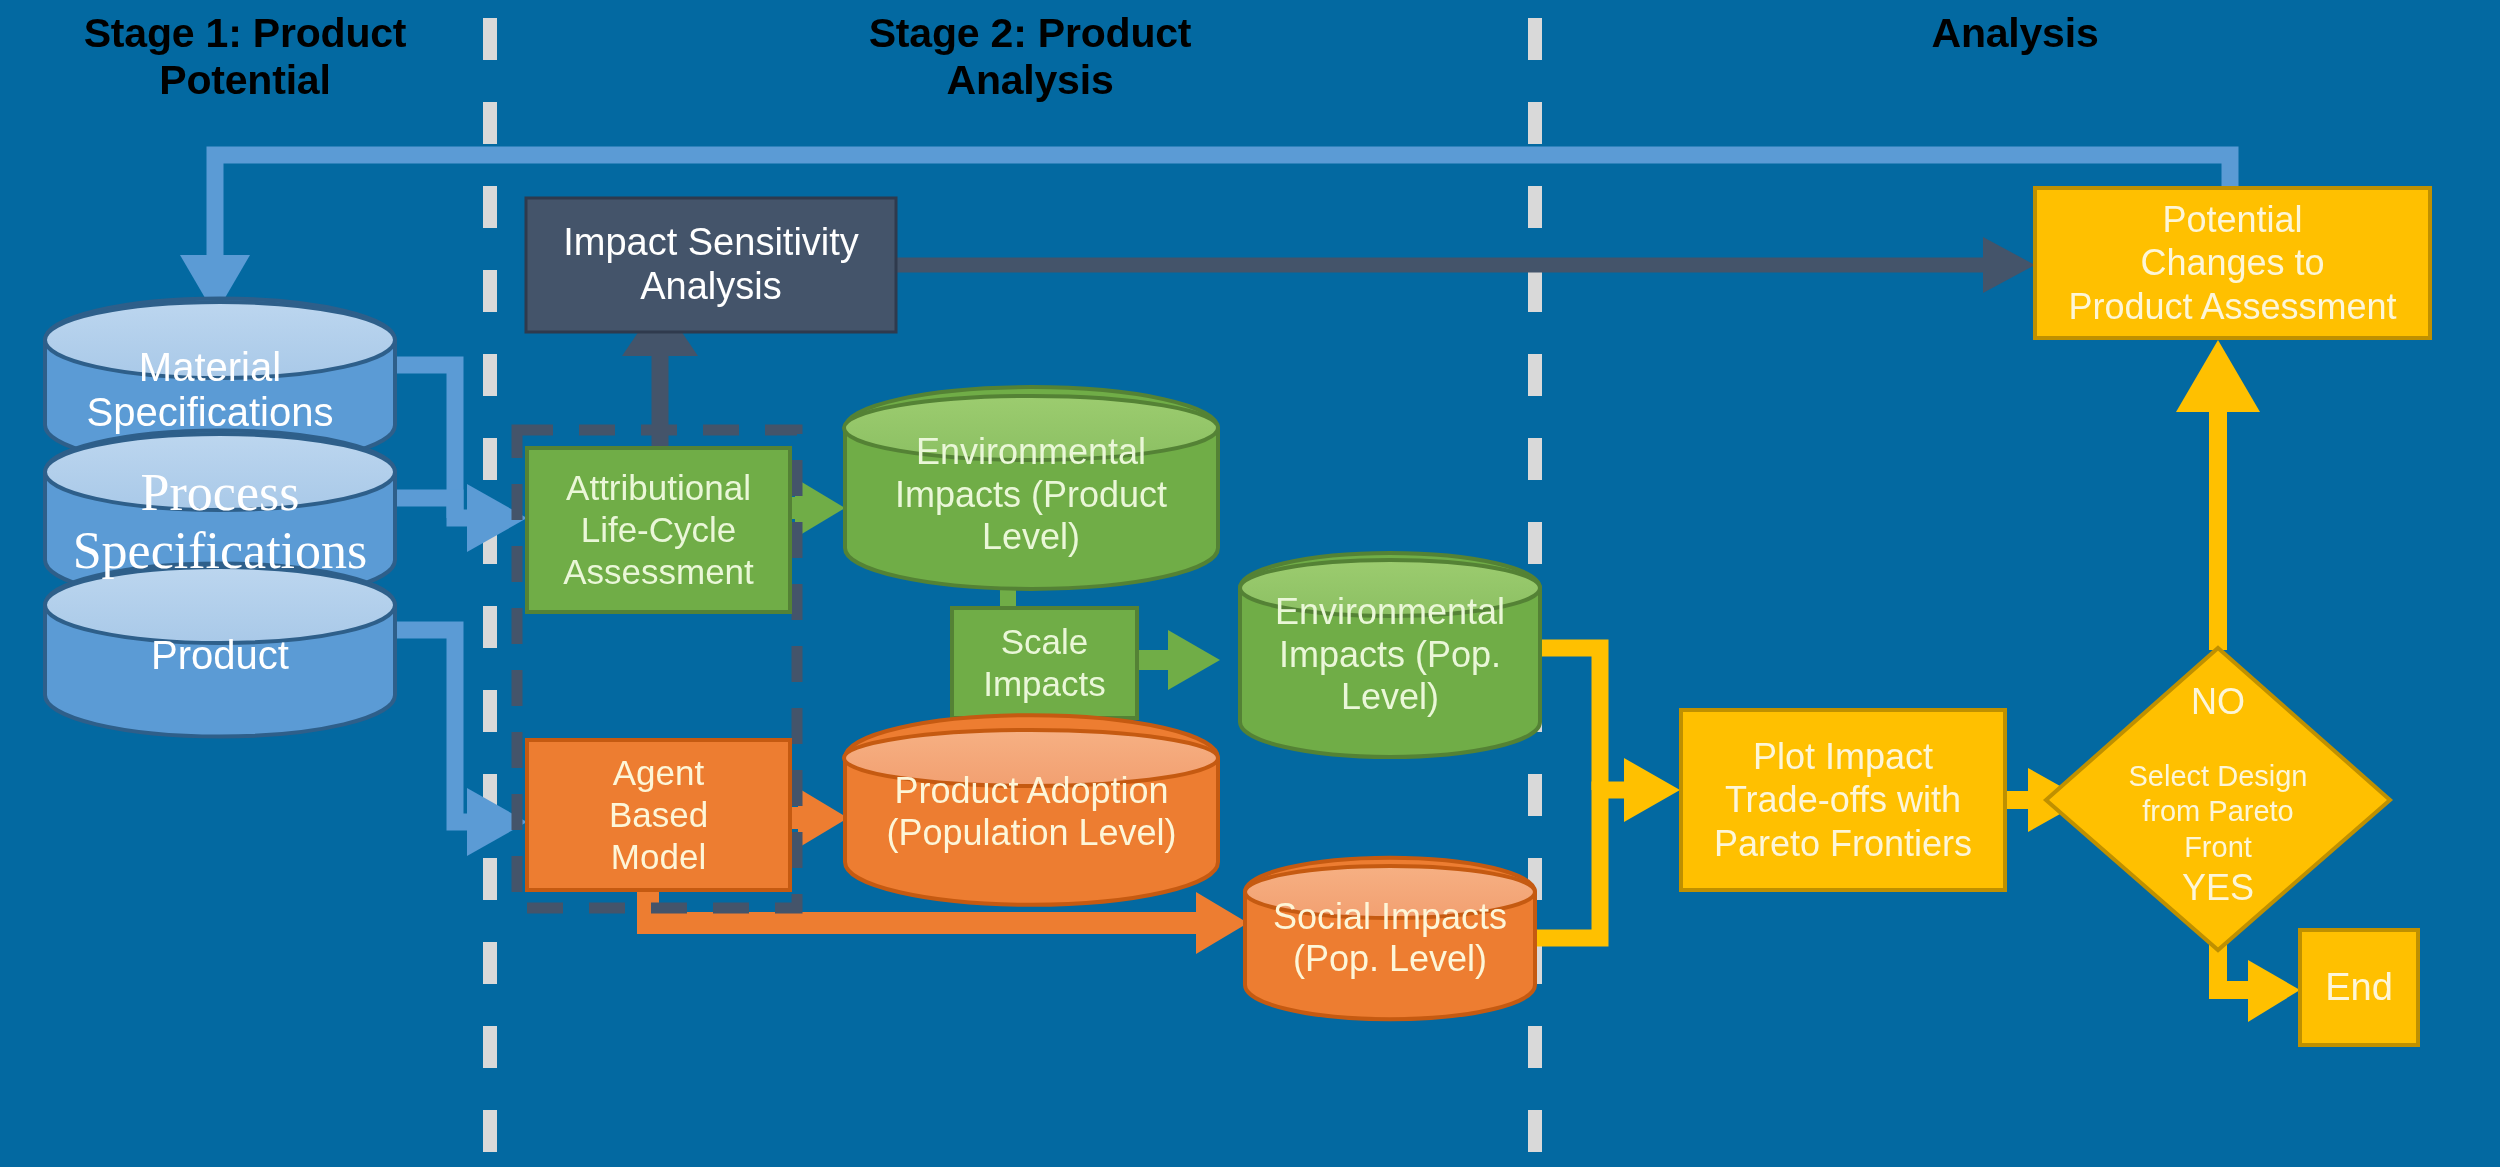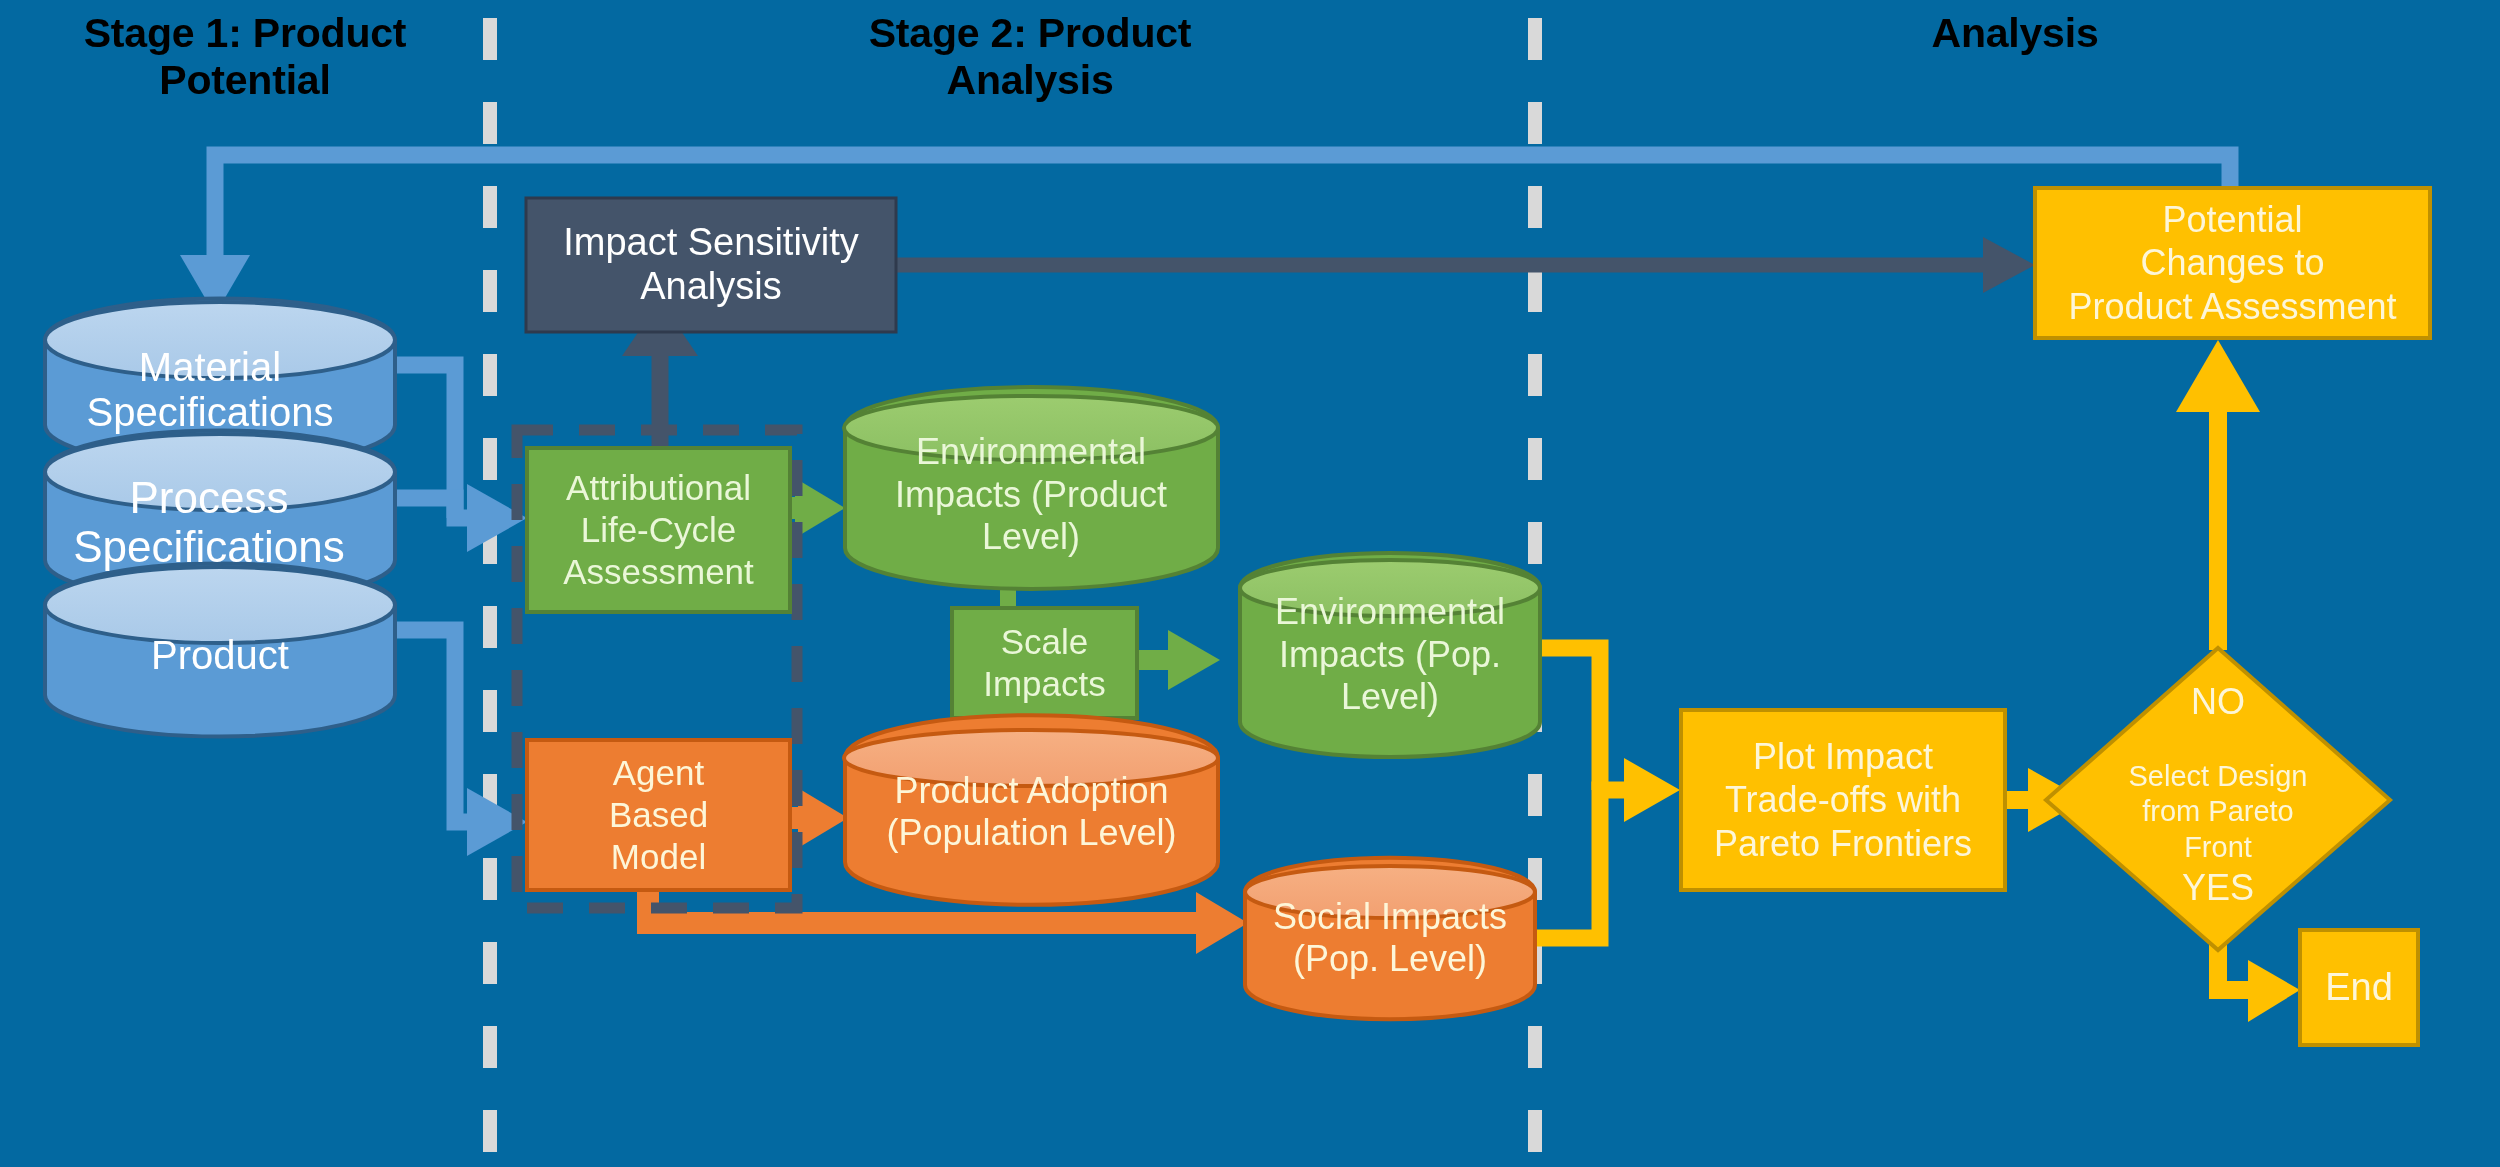--- a/index.html
+++ b/index.html
@@ -210,21 +210,21 @@
     <div>Analysis</div>
   </div>
 
   <div class="node-label lbl-white" style="left:35px; top:350px; width:350px; height:80px; font-size:40px; line-height:1.12;">
     <span>
       <em style="font-style:normal;display:block">Material</em>
       <em style="font-style:normal;display:block">Specifications</em>
     </span>
   </div>
 
-  <div class="node-label lbl-white" style="left:34px; top:482px; width:350px; height:80px; font-size:44px; line-height:1.12;">
+  <div class="node-label lbl-white" style="left:45px; top:482px; width:350px; height:80px; font-size:52px; line-height:1.12;font-family:Liberation Serif, serif;">
     <span>
       <em style="font-style:normal;display:block">Process</em>
       <em style="font-style:normal;display:block">Specifications</em>
     </span>
   </div>
 
   <div class="node-label lbl-white" style="left:45px; top:615px; width:350px; height:80px; font-size:40px; line-height:1.12;">
     <span>
       <em style="font-style:normal;display:block">Product</em>
     </span>

